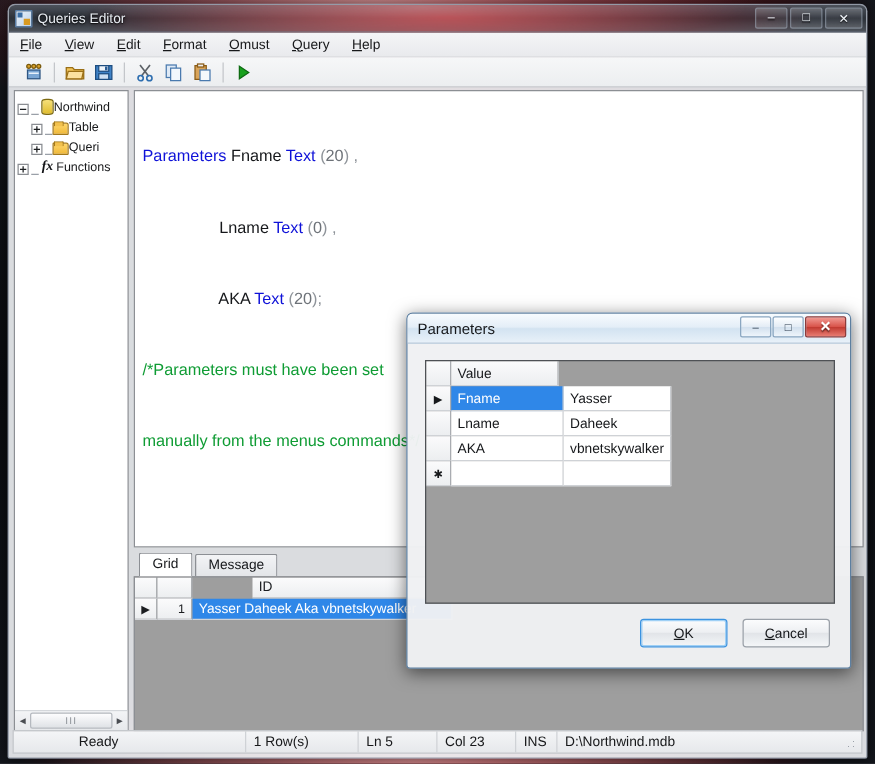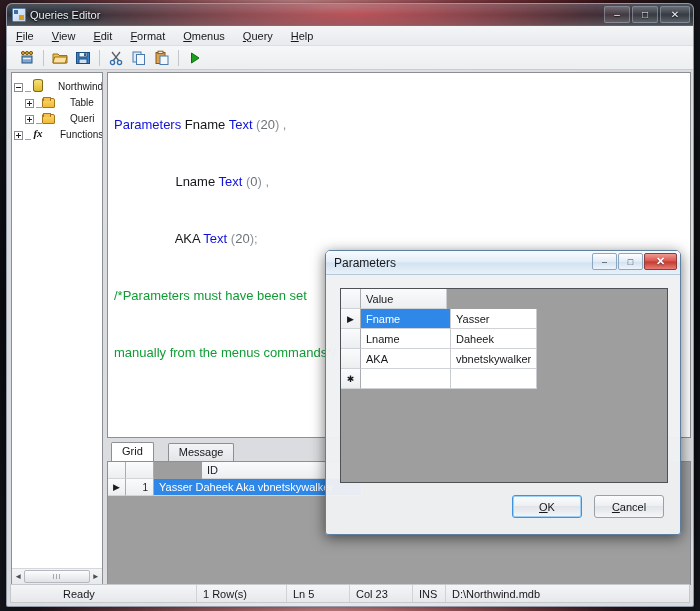--- a/index.html
+++ b/index.html
@@ -131,21 +131,21 @@
     width: 9px; height: 9px; border: 1px solid #8a8d92; background: #fff;
     margin-right: 2px; position: relative; flex: none;
   }
   .expander::before {
     content: ""; position: absolute; left: 1px; top: 3px; width: 5px; height: 1px; background: #1d1f22;
   }
   .expander.plus::after {
     content: ""; position: absolute; left: 3px; top: 1px; width: 1px; height: 5px; background: #1d1f22;
   }
   .tline { width: 6px; height: 1px; background: #9aa0a8; flex: none; }
-  .ic { width: 14px; height: 13px; margin-right: 15px; flex: none; position: relative; }
+  .ic { width: 14px; height: 13px; margin-right: 0; flex: none; position: relative; }
   .ic-db {
     background: linear-gradient(180deg, #f6e07a 0%, #e0bc2d 100%);
     border: 1px solid #7d6a12; border-radius: 40% / 18%;
     width: 10px; height: 13px; margin-left: 2px;
   }
   .ic-folder {
     width: 13px; height: 10px;
     background: linear-gradient(180deg, #ffd76b 0%, #f0b93a 100%);
     border: 1px solid #a3791b; border-radius: 1px 2px 1px 1px;
   }
@@ -205,21 +205,21 @@
   #results {
     margin-top: 4px; flex: 1;
     display: flex; flex-direction: column;
   }
   #tabstrip { display: flex; align-items: flex-end; height: 19px; padding-left: 4px; }
   .tab {
     padding: 2px 10px 3px 10px; font-size: 11px;
     border: 1px solid #8c8f94; border-bottom: none;
     background: linear-gradient(180deg, #f3f4f6 0%, #e3e5e8 100%);
     color: #16181b; border-radius: 2px 2px 0 0;
-    margin-right: 14px;
+    margin-right: 2px;
   }
   .tab.active {
     background: #ffffff; position: relative; z-index: 3; padding-bottom: 4px;
   }
   #grid-pane {
     flex: 1;
     border: 1px solid #8c8f94;
     background: #9e9e9e;
     position: relative;
     overflow: hidden;
@@ -351,21 +351,21 @@
       <div class="win-btn">□</div>
       <div class="win-btn close">✕</div>
     </div>
   </div>
 
   <div id="menubar">
     <div class="menu-item"><u>F</u><span>ile</span></div>
     <div class="menu-item"><u>V</u><span>iew</span></div>
     <div class="menu-item"><u>E</u><span>dit</span></div>
     <div class="menu-item"><u>F</u><span>ormat</span></div>
-    <div class="menu-item"><u>O</u><span>menus</span></div>
+    <div class="menu-item"><u>O</u><span>must</span></div>
     <div class="menu-item"><u>Q</u><span>uery</span></div>
     <div class="menu-item"><u>H</u><span>elp</span></div>
   </div>
 
   <div id="toolbar">
     <div class="tb-btn">
       <svg width="16" height="16" viewBox="0 0 16 16">
         <circle cx="4" cy="3" r="1.6" fill="#d8a02a" stroke="#7a5a0d"></circle>
         <circle cx="8" cy="3" r="1.6" fill="#d8a02a" stroke="#7a5a0d"></circle>
         <circle cx="12" cy="3" r="1.6" fill="#d8a02a" stroke="#7a5a0d"></circle>

